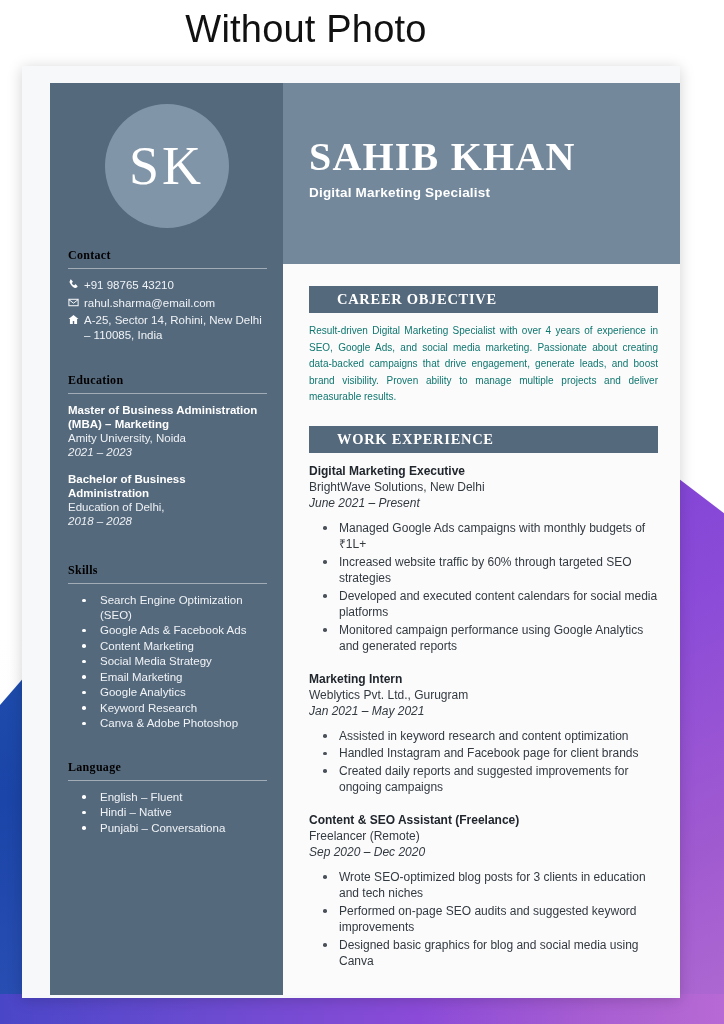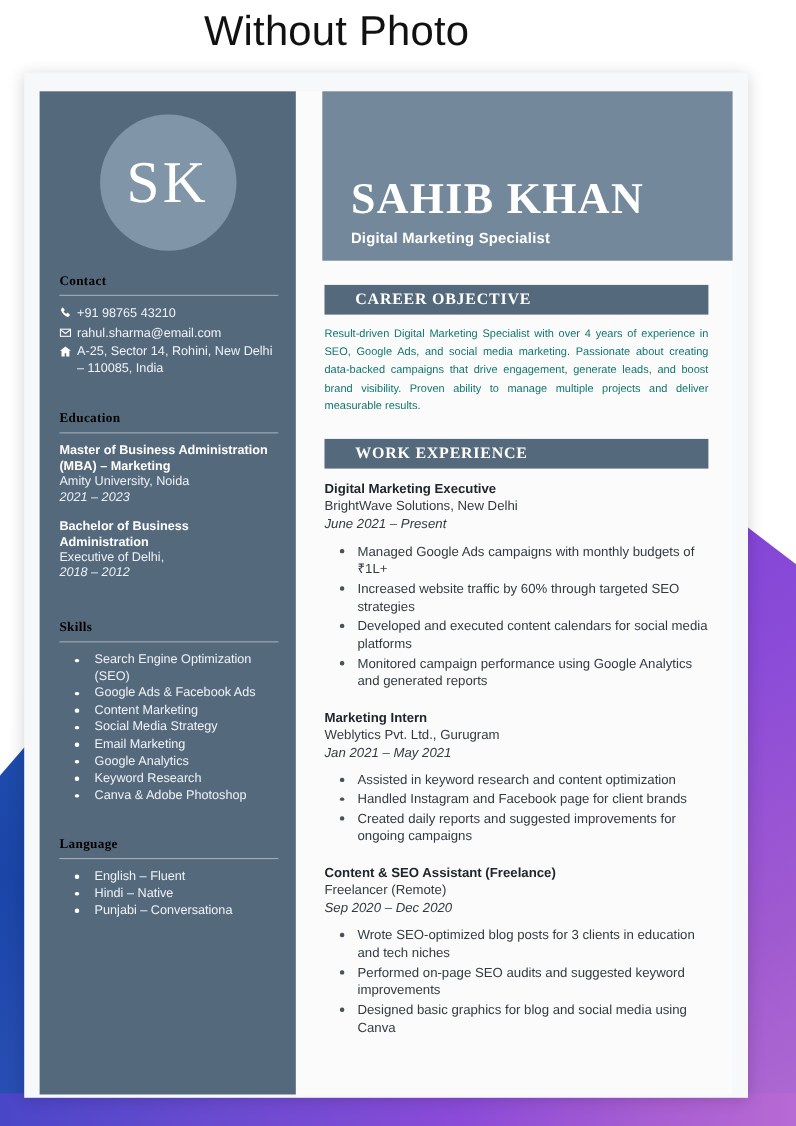--- a/index.html
+++ b/index.html
@@ -78,21 +78,21 @@
     top: 66px;
     width: 658px;
     height: 932px;
     background: #f7f8fa;
     box-shadow: 0 2px 14px rgba(0,0,0,.18);
     z-index: 3;
     overflow: hidden;
   }
   .resume-inner {
     position: absolute;
-    left: 14px;
+    left: 28px;
     top: 17px;
     width: 630px;
     height: 912px;
     display: flex;
     background: #fbfbfc;
   }
 
   
   .sidebar {
     width: 233px;
@@ -202,25 +202,24 @@
   .gap-28 { height: 28px; }
   .gap-22 { height: 22px; }
 
   
   .main {
     flex: 1;
     background: #fbfbfc;
     position: relative;
   }
   .name-bar {
-    height: 154px;
+    height: 181px;
     background: #74889c;
-    padding: 76px 0 0 26px;
-    color: #ffffff;
-    margin-left: 24px;
+    padding: 52px 0 0 26px;
+    color: #ffffff;
   }
   .name {
     font-family: "Liberation Serif", serif;
     font-weight: bold;
     font-size: 40px;
     letter-spacing: 1.2px;
     line-height: 44px;
     color: #ffffff;
   }
   .role {
@@ -356,22 +355,22 @@
           <div class="side-rule"></div>
 
           <div class="edu-item">
             <div class="edu-degree">Master of Business Administration (MBA) – Marketing</div>
             <div class="edu-school">Amity University, Noida</div>
             <div class="edu-years">2021 – 2023</div>
           </div>
 
           <div class="edu-item">
             <div class="edu-degree">Bachelor of Business Administration</div>
-            <div class="edu-school">Executive of Delhi,</div>
-            <div class="edu-years">2018 – 2012</div>
+            <div class="edu-school">Education of Delhi,</div>
+            <div class="edu-years">2018 – 2028</div>
           </div>
         </div>
 
         <div class="gap-22"></div>
 
         <div class="side-block">
           <div class="side-head">Skills</div>
           <div class="side-rule"></div>
           <ul class="side-list">
             <li>Search Engine Optimization (SEO)</li>

